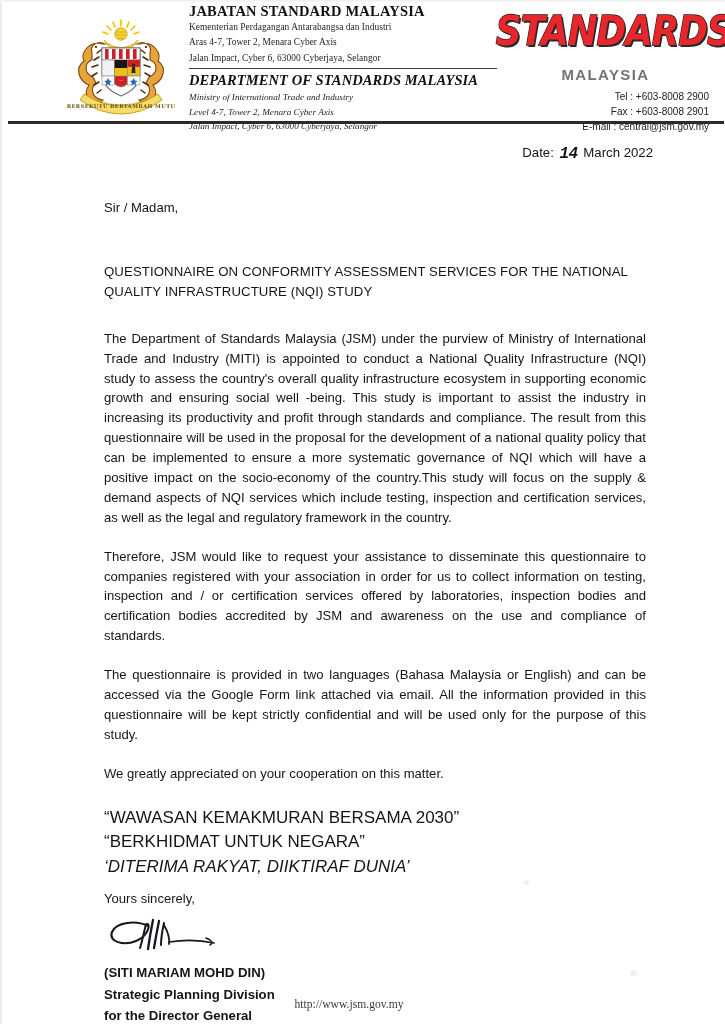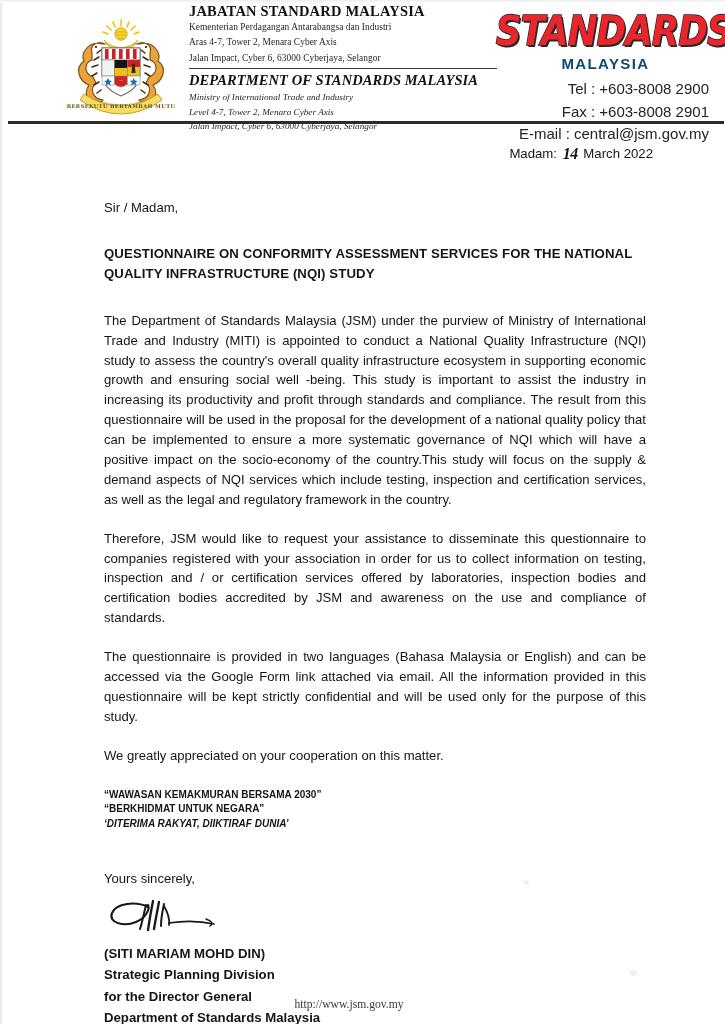--- a/index.html
+++ b/index.html
@@ -109,27 +109,27 @@
     text-shadow: 1.5px 1.5px 0 #2a2a2a;
     transform: scaleY(1.18) scaleX(1.02);
     transform-origin: center center;
     margin-bottom: 5px;
   }
   .brand-sub {
     font-family: "Liberation Sans", sans-serif;
     font-weight: bold;
     font-size: 15px;
     letter-spacing: 1.4px;
-    color: #0c4a6e;
-    margin-top: 6px;
+    color: #737373;
+    margin-top: 17px;
   }
   .brand-contact {
     margin-top: 6px;
     font-family: "Liberation Sans", sans-serif;
-    font-size: 15px;
+    font-size: 10px;
     line-height: 1.5;
     color: #232323;
     text-align: right;
     padding-right: 4px;
   }
 
   .header-rule {
     position: absolute;
     left: 8px;
     top: 121px;
@@ -145,67 +145,67 @@
     top: 140px;
     text-align: right;
     font-size: 13.2px;
     line-height: 1.65;
     color: #141414;
   }
   .date-row {
     white-space: nowrap;
   }
   .hand-date {
-    font-family: Liberation Serif, serif;
+    font-family: Liberation Mono, monospace;
     font-style: italic;
     font-weight: bold;
     font-size: 16px;
     letter-spacing: -0.5px;
     padding: 0 2px;
     position: relative;
     top: 1px;
   }
 
   
   .body {
     position: absolute;
     left: 104px;
     top: 198px;
     width: 542px;
     font-size: 13.1px;
     line-height: 1.52;
     color: #151515;
   }
   .salutation {
-    margin-bottom: 26px;
+    margin-bottom: 44px;
   }
   .subject {
-    font-weight: bold;
+    font-weight: normal;
     font-size: 13.2px;
     line-height: 1.55;
     margin-bottom: 26px;
     letter-spacing: 0.1px;
   }
   p.para {
     margin: 0 0 19px 0;
     text-align: justify;
   }
   p.para:last-of-type { margin-bottom: 16px; }
 
   .slogans {
     margin-top: 22px;
-    font-weight: bold;
-    font-size: 10px;
+    font-weight: normal;
+    font-size: 17px;
     line-height: 1.45;
   }
   .slogan-it {
     font-style: italic;
   }
   .closing {
-    margin-top: 38px;
+    margin-top: 9px;
     font-size: 13.1px;
   }
   .sig-wrap {
     margin-top: 8px;
     height: 46px;
     position: relative;
   }
   .signature {
     position: absolute;
     left: 2px;
@@ -338,21 +338,21 @@
         <div>Fax : +603-8008 2901</div>
         <div>E-mail : central@jsm.gov.my</div>
       </div>
     </div>
   </div>
 
   <div class="header-rule"></div>
 
   <div class="refblock">
     <div class="date-row">
-      <span>Madam:</span>
+      <span>Date:</span>
       <span class="hand-date">14</span>
       <span>March 2022</span>
     </div>
   </div>
 
   <div class="body">
 
     <div class="salutation">Sir / Madam,</div>
 
     <div class="subject">

